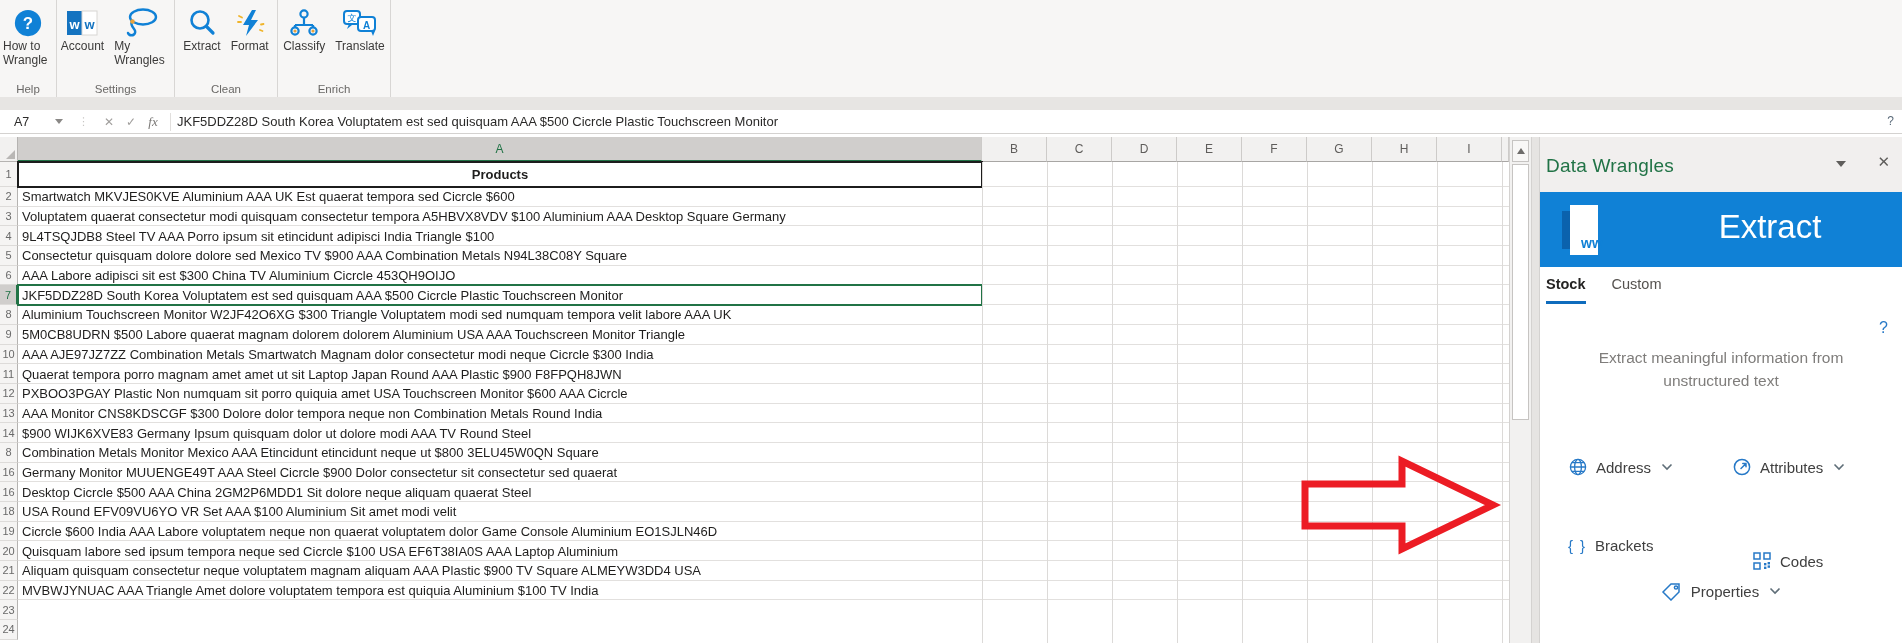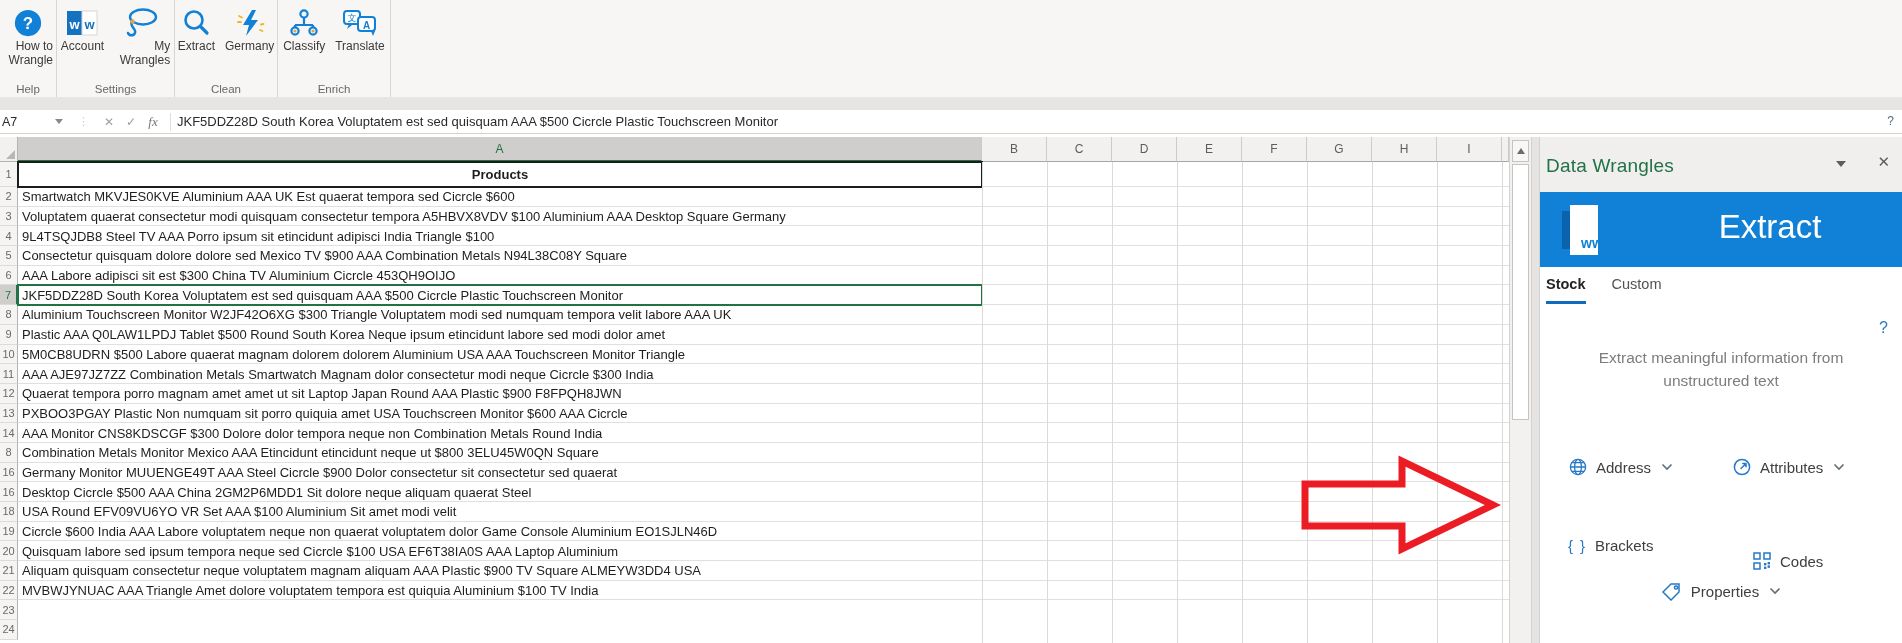--- a/index.html
+++ b/index.html
@@ -6,30 +6,30 @@
   html,body { width:1902px; height:643px; overflow:hidden; background:#fff;
               font-family:"Liberation Sans", sans-serif; }
   #root { position:absolute; left:0; top:0; width:1902px; height:643px; background:#fff; }
 
   
   #ribbon { position:absolute; left:0; top:0; width:1902px; height:97px; background:#f7f6f5; display:flex; }
   .rgroup { position:relative; height:97px; border-right:1px solid #d8d6d4; display:flex; flex-direction:column; align-items:center; }
   .rbuttons { flex:1; display:flex; justify-content:center; align-items:flex-start; gap:4px; padding-top:5px; }
   .rbtn { display:flex; flex-direction:column; align-items:center; cursor:pointer; padding:1px 3px; }
   .rbtn .ric { height:34px; display:flex; align-items:center; justify-content:center; }
-  .rbtn .rlabel { font-size:12px; color:#3b3a39; text-align:right; line-height:13.5px; max-width:56px; }
+  .rbtn .rlabel { font-size:12px; color:#3b3a39; text-align:left; line-height:13.5px; max-width:56px; }
   .rgrouplabel { position:absolute; bottom:2px; width:100%; text-align:center; font-size:11.5px; color:#6a6866; }
 
   
   #ribbon-band { position:absolute; left:0; top:97px; width:1902px; height:13px; background:#e7e5e3; }
 
   
   #formula-bar { position:absolute; left:0; top:110px; width:1902px; height:24px; background:#fff;
                  border-bottom:1px solid #d4d2d0; display:flex; align-items:center; }
-  #name-box { width:68px; height:24px; display:flex; align-items:center; padding-left:2px; font-size:12.5px; color:#2b2a29; position:relative; }
+  #name-box { width:68px; height:24px; display:flex; align-items:center; padding-left:14px; font-size:12.5px; color:#2b2a29; position:relative; }
   #name-box .nb-arrow { position:absolute; right:5px; top:9px; width:0; height:0; border-left:4px solid transparent; border-right:4px solid transparent; border-top:5px solid #8a8886; }
   .fb-dots { color:#c8c6c4; font-size:11px; letter-spacing:1px; margin:0 8px 0 10px; }
   .fb-ico { width:22px; text-align:center; font-size:12px; color:#a19f9d; cursor:pointer; }
   .fb-fx { font-family:"Liberation Serif", serif; font-style:italic; font-size:13px; color:#7a7876; }
   .fb-sep { width:1px; height:18px; background:#e1dfdd; margin:0 6px; }
   #formula-text { font-size:13px; color:#2b2a29; white-space:nowrap; }
   #fb-help { position:absolute; right:8px; top:4px; font-size:12px; color:#5b6b7a; }
 
   
   #grid { position:absolute; left:0; top:137px; width:1509px; height:506px; background:#fff; }
@@ -148,21 +148,21 @@
               <svg width="32" height="30" viewBox="0 0 32 30">
                 <polygon points="18,2 9,17 15,17 12,28 24,12 17,12 22,2" fill="#1081d6"></polygon>
                 <g stroke="#f0b429" stroke-width="1.8" stroke-linecap="round">
                   <line x1="5" y1="8" x2="8" y2="9.5"></line>
                   <line x1="4" y1="14" x2="7" y2="14"></line>
                   <line x1="26" y1="22" x2="28.5" y2="23"></line>
                   <line x1="27" y1="16.5" x2="29.5" y2="16"></line>
                 </g>
               </svg>
             </div>
-            <div class="rlabel">Germany</div>
+            <div class="rlabel">Format</div>
           </div>
         </div>
         <div class="rgrouplabel">Clean</div>
       </div>
       <div class="rgroup" style="width: 113px;">
         <div class="rbuttons">
           <div class="rbtn">
             <div class="ric">
               <svg width="32" height="30" viewBox="0 0 32 30">
                 <g fill="none" stroke="#1081d6" stroke-width="2.2">
@@ -271,36 +271,36 @@
         <div class="srow" style="height: 19.7px;">
           <span class="ctext">AAA Labore adipisci sit est $300 China TV Aluminium Cicrcle 453QH9OIJO</span>
         </div>
         <div class="srow" style="height: 19.7px;">
           <span class="ctext">JKF5DDZ28D South Korea Voluptatem est sed quisquam AAA $500 Cicrcle Plastic Touchscreen Monitor</span>
         </div>
         <div class="srow" style="height: 19.7px;">
           <span class="ctext">Aluminium Touchscreen Monitor W2JF42O6XG $300 Triangle Voluptatem modi sed numquam tempora velit labore AAA UK</span>
         </div>
         <div class="srow" style="height: 19.7px;">
-          <span class="ctext">Plastic AAA Q0LAW1LPDJ Tablet $500 Round South Korea Neque ipsum etincidunt labore sed modi dolor amet</span>
-        </div>
-        <div class="srow" style="height: 19.7px;">
           <span class="ctext">5M0CB8UDRN $500 Labore quaerat magnam dolorem dolorem Aluminium USA AAA Touchscreen Monitor Triangle</span>
         </div>
         <div class="srow" style="height: 19.7px;">
           <span class="ctext">AAA AJE97JZ7ZZ Combination Metals Smartwatch Magnam dolor consectetur modi neque Cicrcle $300 India</span>
         </div>
         <div class="srow" style="height: 19.7px;">
           <span class="ctext">Quaerat tempora porro magnam amet amet ut sit Laptop Japan Round AAA Plastic $900 F8FPQH8JWN</span>
         </div>
         <div class="srow" style="height: 19.7px;">
           <span class="ctext">PXBOO3PGAY Plastic Non numquam sit porro quiquia amet USA Touchscreen Monitor $600 AAA Cicrcle</span>
         </div>
         <div class="srow" style="height: 19.7px;">
           <span class="ctext">AAA Monitor CNS8KDSCGF $300 Dolore dolor tempora neque non Combination Metals Round India</span>
+        </div>
+        <div class="srow" style="height: 19.7px;">
+          <span class="ctext">$900 WIJK6XVE83 Germany Ipsum quisquam dolor ut dolore modi AAA TV Round Steel</span>
         </div>
         <div class="srow" style="height: 19.7px;">
           <span class="ctext">Combination Metals Monitor Mexico AAA Etincidunt etincidunt neque ut $800 3ELU45W0QN Square</span>
         </div>
         <div class="srow" style="height: 19.7px;">
           <span class="ctext">Germany Monitor MUUENGE49T AAA Steel Cicrcle $900 Dolor consectetur sit consectetur sed quaerat</span>
         </div>
         <div class="srow" style="height: 19.7px;">
           <span class="ctext">Desktop Cicrcle $500 AAA China 2GM2P6MDD1 Sit dolore neque aliquam quaerat Steel</span>
         </div>

